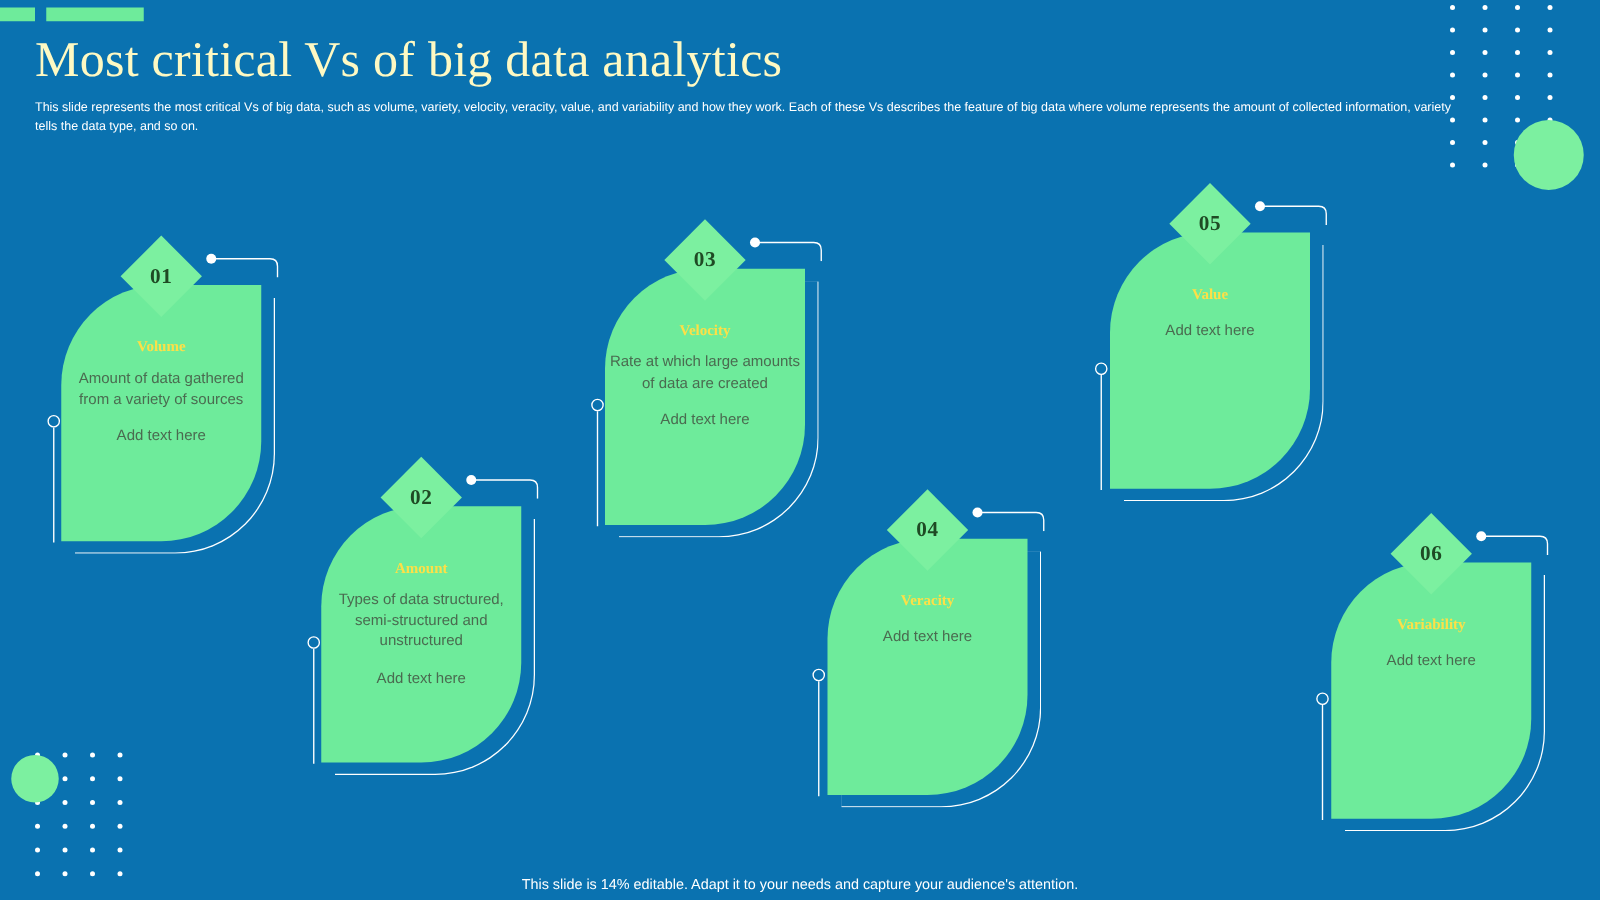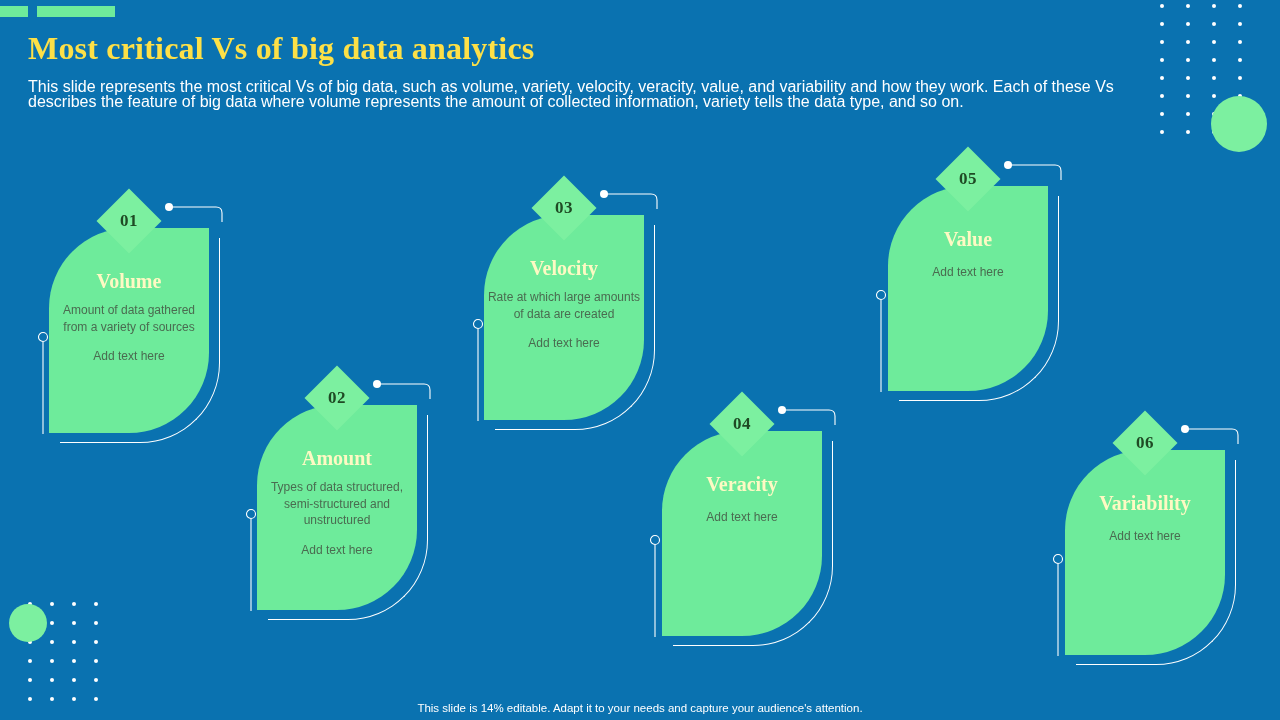--- a/index.html
+++ b/index.html
@@ -34,33 +34,33 @@
     height: 11px;
     background: #6eeb9b;
   }
 
   
   .title {
     position: absolute;
     top: 24px;
     left: 28px;
     font-family: "Liberation Serif", serif;
-    font-size: 32px;
+    font-size: 40px;
     line-height: 48px;
-    color: #fde047;
-    font-weight: 700;
+    color: #fef9c3;
+    font-weight: 400;
     letter-spacing: 0.2px;
     white-space: nowrap;
   }
   .subtitle {
     position: absolute;
     top: 80px;
     left: 28px;
     width: 1134px;
-    font-size: 16px;
+    font-size: 10px;
     line-height: 14.5px;
     color: #ffffff;
     font-weight: 400;
   }
 
   
   .dotgrid { position: absolute; }
   .dotgrid .dot {
     position: absolute;
     width: 4px;
@@ -143,22 +143,22 @@
   .card-body {
     position: absolute;
     left: 3px;
     top: 42px;
     width: 154px;
     text-align: center;
   }
   .card-heading {
     font-family: "Liberation Serif", serif;
     font-weight: bold;
-    font-size: 20px;
-    color: #fef9c3;
+    font-size: 12px;
+    color: #fde047;
     margin-bottom: 9px;
   }
   .card-desc {
     font-size: 12px;
     line-height: 16.5px;
     color: #4a6b50;
   }
   .card-add {
     margin-top: 13px;
     font-size: 12px;

